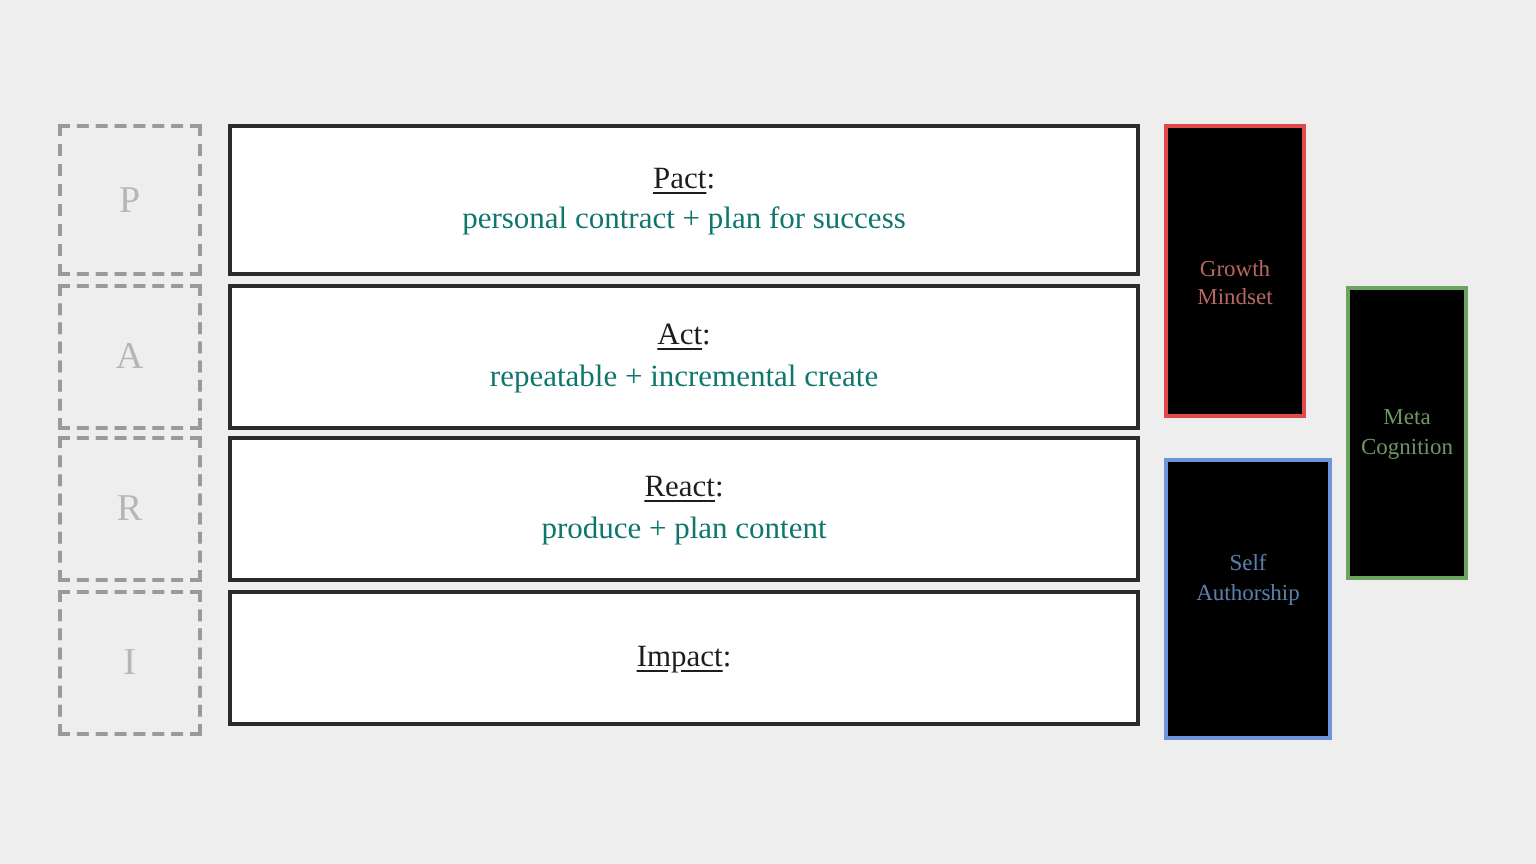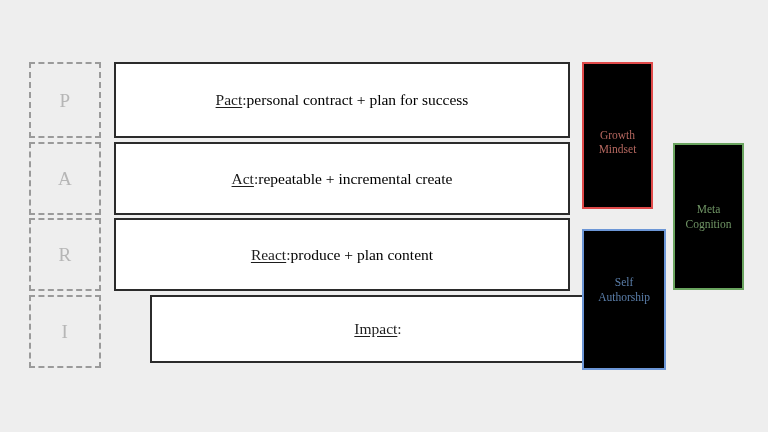--- a/index.html
+++ b/index.html
@@ -40,36 +40,36 @@
 
   
   .stage-box {
     position: absolute;
     left: 114px;
     width: 456px;
     background: #ffffff;
     border: 2.5px solid #2b2b2b;
     box-sizing: border-box;
     display: flex;
-    flex-direction: row;
+    flex-direction: column;
     align-items: center;
     justify-content: center;
   }
   .stage-title {
     font-size: 15.5px;
     color: #1d1d1d;
     line-height: 1.28;
   }
   .stage-title .u {
     text-decoration: underline;
     text-underline-offset: 1.5px;
   }
   .stage-desc {
     font-size: 15.5px;
-    color: #000000;
+    color: #0f766e;
     line-height: 1.3;
     margin-top: 1px;
   }
 
   
   .cap-box {
     position: absolute;
     background: #000000;
     box-sizing: border-box;
     display: flex;
@@ -100,21 +100,21 @@
     height: 141px;
     border: 2px solid #6c96d6;
     align-items: flex-start;
     padding-top: 44px;
   }
   #cap-self .cap-label { color: #5b7fab; }
 
   #cap-meta {
     left: 673px;
     top: 143px;
-    width: 71px;
+    width: 61px;
     height: 147px;
     border: 2px solid #6aa45f;
     align-items: center;
   }
   #cap-meta .cap-label { color: #6f9464; }
 </style>
 </head>
 <body>
 
 <div id="canvas">
@@ -146,21 +146,21 @@
     <div class="stage-desc">repeatable + incremental create</div>
   </div>
 
   <div class="stage-box" style="top:218px; height:73px;">
     <div class="stage-title">
       <span class="u">React</span><span>:</span>
     </div>
     <div class="stage-desc">produce + plan content</div>
   </div>
 
-  <div class="stage-box" style="top:295px; height:68px;margin-left:36px;">
+  <div class="stage-box" style="top:295px; height:68px;">
     <div class="stage-title">
       <span class="u">Impact</span><span>:</span>
     </div>
   </div>
 
   <div class="cap-box" id="cap-growth">
     <div class="cap-label">
       <span>Growth</span><br>
       <span>Mindset</span>
     </div>

